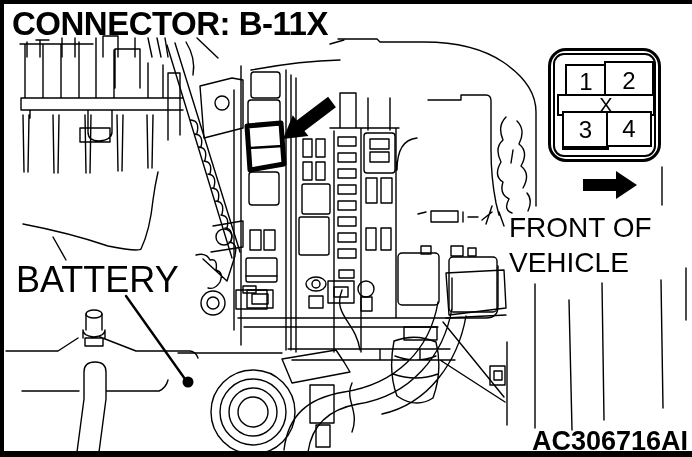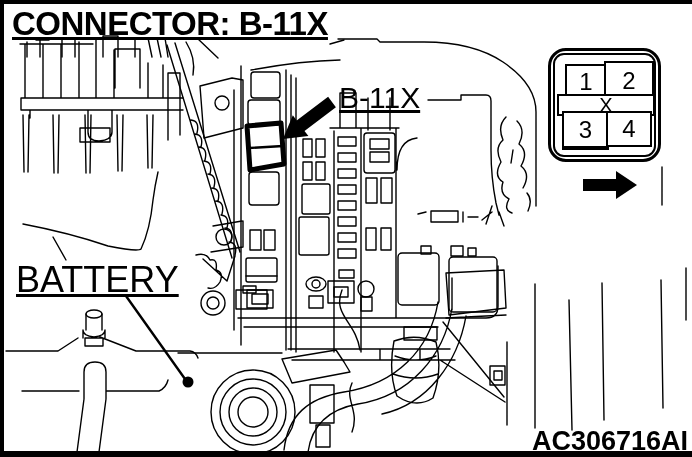--- a/index.html
+++ b/index.html
@@ -3,21 +3,21 @@
 <meta charset="utf-8">
 <style>
   html,body{margin:0;padding:0;background:#fff;}
   #page{position:relative;width:692px;height:457px;background:#ffffff;overflow:hidden;
         font-family:"Liberation Sans",sans-serif;color:#000;}
   svg{position:absolute;left:0;top:0;}
   .ln{fill:none;stroke:#000;stroke-width:1.4;stroke-linecap:round;stroke-linejoin:round;}
   .ln2{fill:none;stroke:#000;stroke-width:2.4;stroke-linecap:round;}
   .hl{fill:none;stroke:#000;stroke-width:5;stroke-linejoin:round;}
   .solid{fill:#000;stroke:none;}
-  .txt{position:absolute;white-space:nowrap;line-height:1;text-decoration:underline;}
+  .txt{position:absolute;white-space:nowrap;line-height:1;}
   #title{left:12px;top:7px;font-size:33px;font-weight:bold;letter-spacing:-0.5px;}
   #b11x-label{left:339px;top:83px;font-size:30px;}
   #battery-label{left:16px;top:262px;font-size:36px;}
   #fov-label{left:509px;top:210px;font-size:28px;line-height:35px;}
   #figure-id{left:532px;top:428px;font-size:27px;font-weight:bold;}
   
   #pinout{position:absolute;left:548px;top:48px;width:113px;height:114px;}
   #pinout .outer{position:absolute;inset:0;border:3px solid #000;border-radius:18px;}
   #pinout .inner{position:absolute;inset:5px;border:2px solid #000;border-radius:11px;}
   .pin{position:absolute;border:2px solid #000;background:#fff;display:flex;
@@ -135,22 +135,25 @@
 
     <path class="ln" d="M338,39H377L380,42H424Q473,42 503,62Q536,84 536,112V206M428,100H461V95H486Q491,95 491,101V150Q491,178 496,203L499,215M492,206L486,224M499,212L504,226M506,117Q497,126 503,140Q494,148 501,162Q493,176 503,182Q499,194 509,199Q503,210 512,213M517,121Q526,130 519,144Q529,152 521,166Q531,174 523,188M513,150L511,163M527,193Q533,200 528,211M662,167V205M418,214L426,212M431,211H458V222H431ZM463,212V222M468,217H478M482,220L492,212"></path>
 
     <path class="ln" d="M535,284V428M569,300L572,430M602,283L604,420M661,280L663,408M686,268V320"></path>
 
     <polygon class="solid" points="283,139 292.8,115.3 296.7,120.5 328.1,96.8 335.9,107.2 304.5,130.9 308.4,136.1"></polygon>
     <polygon class="solid" points="583,179 616,179 616,171 637,185 616,199 616,191 583,191"></polygon>
   </svg>
 
   <div id="title" class="txt">CONNECTOR: B-11X</div>
-  <div id="b11x-label" class="txt">B-11X</div>
   <div id="battery-label" class="txt">BATTERY</div>
+  <div id="fov-label" class="txt">
+    <div>FRONT OF</div>
+    <div>VEHICLE</div>
+  </div>
   <div id="figure-id" class="txt">AC306716AI</div>
 
   <div id="pinout">
     <div class="outer"></div>
     <div class="inner"></div>
     <div id="pin1" class="pin">1</div>
     <div id="pin2" class="pin">2</div>
     <div class="bar">X</div>
     <div id="pin3" class="pin">3</div>
     <div id="pin4" class="pin">4</div>

